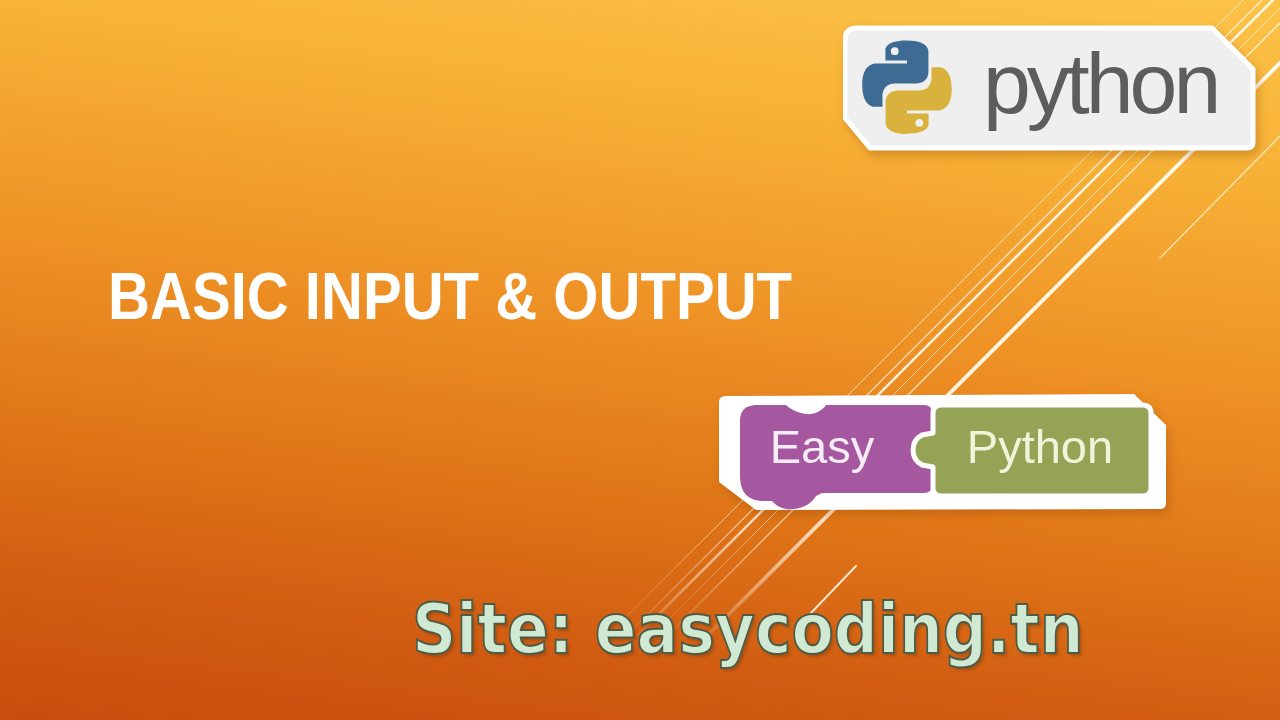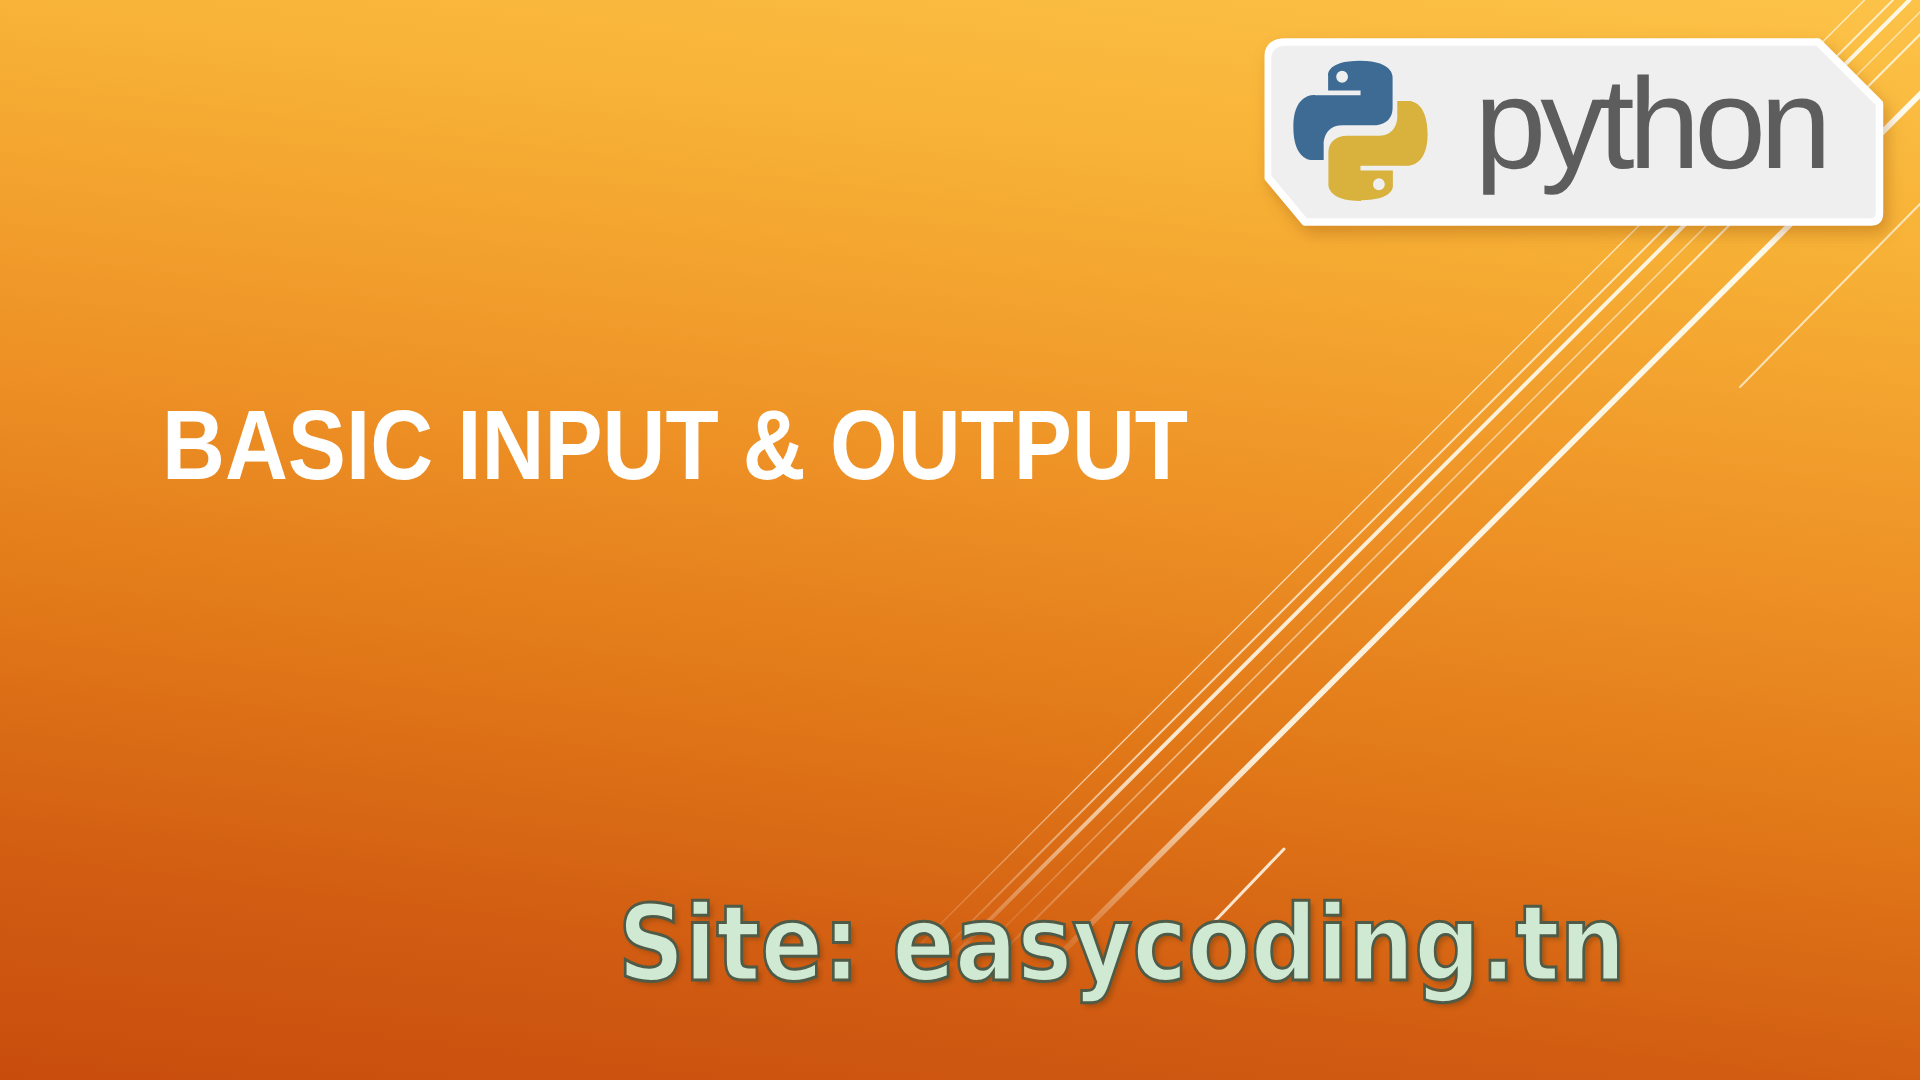--- a/index.html
+++ b/index.html
@@ -71,16 +71,32 @@
     </svg>
     <svg class="python-logo" width="108" height="112" viewBox="0 0 110 110">
       <path fill="#3e6b94" d="M54.6 7.6c-23 0-21.6 10-21.6 10l.03 10.3h22v3.1H24.2s-14.8-1.7-14.8 21.6 12.9 22.5 12.9 22.5h7.7V64.3s-.4-12.9 12.7-12.9h21.8s12.3.2 12.3-11.9V19.7S78.8 7.6 54.6 7.6zM42.5 14.5a4 4 0 1 1 0 8 4 4 0 0 1 0-8z"></path>
       <path fill="#d8b23d" d="M55.4 102.4c23 0 21.6-10 21.6-10l-.03-10.3h-22V79h30.8s14.8 1.7 14.8-21.6-12.9-22.5-12.9-22.5h-7.7v10.8s.4 12.9-12.7 12.9H45.5s-12.3-.2-12.3 11.9v20.3s-1.9 12.1 22.2 12.1zM67.5 95.5a4 4 0 1 1 0-8 4 4 0 0 1 0 8z"></path>
     </svg>
     <div class="python-wordmark">python</div>
   </div>
 
   <div class="slide-title">BASIC INPUT &amp; OUTPUT</div>
 
+  <div class="easy-badge">
+    <svg class="blocks" width="460" height="124" viewBox="0 0 460 124">
+
+      <path d="M 12,5 L 420,3 L 452,34 L 452,112 Q 452,118 446,118 L 42,119 L 5,91 L 5,11 Q 5,5 12,5 Z" fill="#ffffff"></path>
+
+      <path fill="#a558a0" d="M 44,14 C 30,14 26,20 26,32 L 26,84 C 26,102 34,110 50,110 L 58,110
+               C 64,117 72,119 80,118 C 90,117 98,112 102,105 L 108,102 L 210,102
+               Q 218,102 218,94 L 218,22 Q 218,14 210,14 L 112,14
+               C 108,20 100,24 92,23 C 84,22 76,18 72,14 Z"></path>
+
+      <path fill="#94a356" stroke="#ffffff" stroke-width="5" stroke-linejoin="round" d="M 228,14 L 428,14 Q 437,14 437,22 L 437,97 Q 437,105 428,105 L 228,105
+               Q 219,105 219,97 L 219,76 L 208,74 A 17,17 0 0 1 208,44 L 219,42 L 219,22 Q 219,14 228,14 Z"></path>
+    </svg>
+    <div class="block-label easy-label">Easy</div>
+    <div class="block-label pythonblock-label">Python</div>
+  </div>
 
   <div class="site-caption">Site: easycoding.tn</div>
 
 </div>
 
 </body></html>

